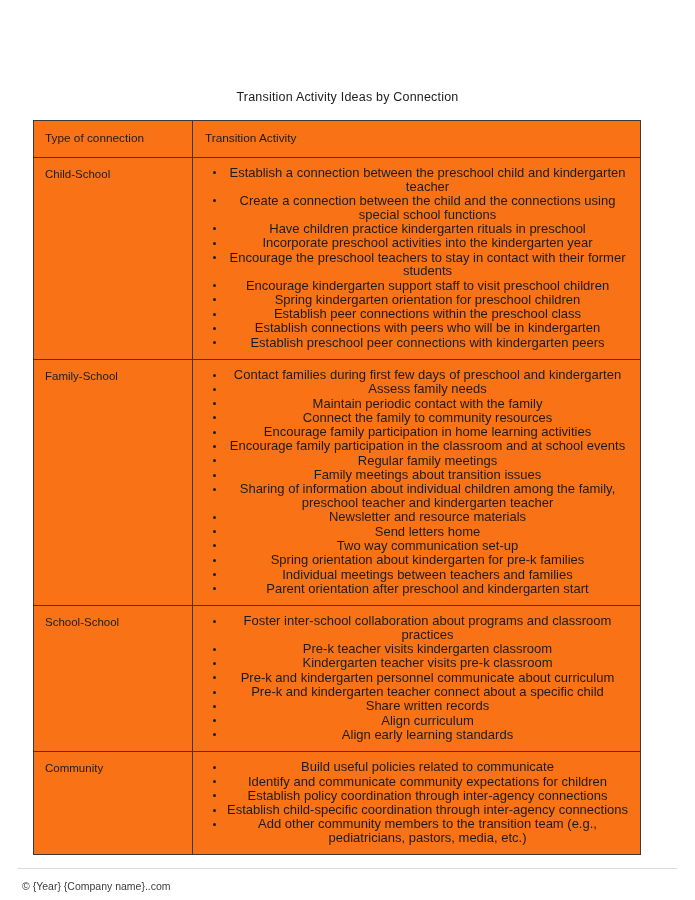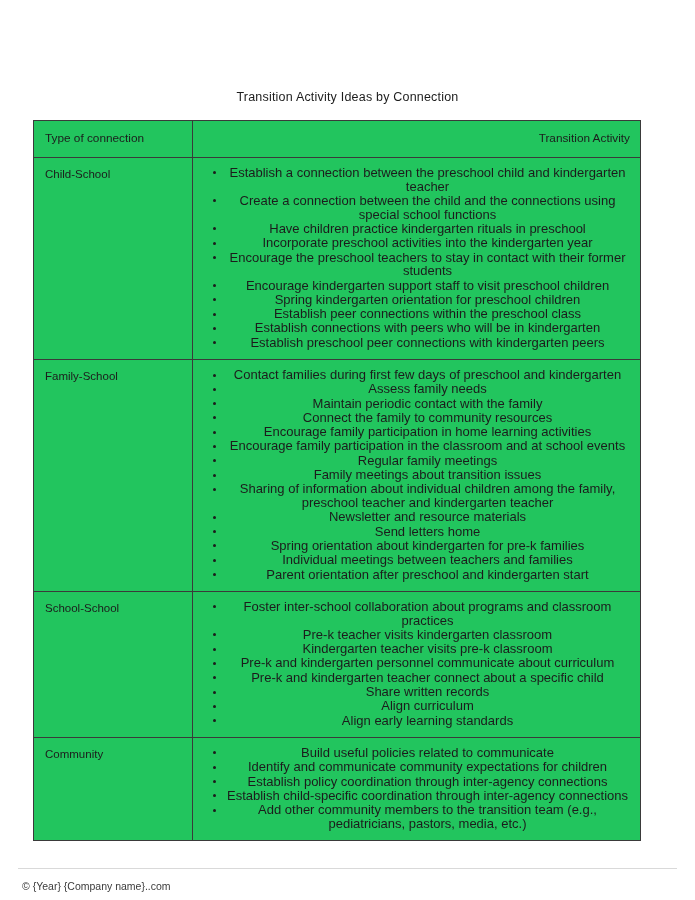--- a/index.html
+++ b/index.html
@@ -36,21 +36,21 @@
   }
 
   .table {
     position: absolute;
     left: 33px;
     top: 120px;
     width: 608px;
     border: 1px solid #3a3a3a;
     border-collapse: collapse;
     box-sizing: border-box;
-    background: #22c55e;
+    background: #f97316;
   }
 
   .row {
     display: flex;
     border-bottom: 1px solid #3a3a3a;
     box-sizing: border-box;
   }
   .row:last-child { border-bottom: none; }
 
   .cell-type {
@@ -72,21 +72,20 @@
 
   .header-row .cell-type,
   .header-row .cell-activity {
     padding-top: 10px;
     padding-bottom: 10px;
     font-size: 11.8px;
   }
   .header-row .cell-activity {
     padding-left: 12px;
     color: #1c1c1c;
-    text-align: right;
   }
 
   ul.act-list {
     margin: 0;
     padding: 0 0 0 22px;
     list-style: none;
   }
   ul.act-list li {
     position: relative;
     font-size: 13px;
@@ -164,20 +163,21 @@
           <li>Assess family needs</li>
           <li>Maintain periodic contact with the family</li>
           <li>Connect the family to community resources</li>
           <li>Encourage family participation in home learning activities</li>
           <li>Encourage family participation in the classroom and at school events</li>
           <li>Regular family meetings</li>
           <li>Family meetings about transition issues</li>
           <li>Sharing of information about individual children among the family, preschool teacher and kindergarten teacher</li>
           <li>Newsletter and resource materials</li>
           <li>Send letters home</li>
+          <li>Two way communication set-up</li>
           <li>Spring orientation about kindergarten for pre-k families</li>
           <li>Individual meetings between teachers and families</li>
           <li>Parent orientation after preschool and kindergarten start</li>
         </ul>
       </div>
     </div>
 
     <div class="row">
       <div class="cell-type">School-School</div>
       <div class="cell-activity">

